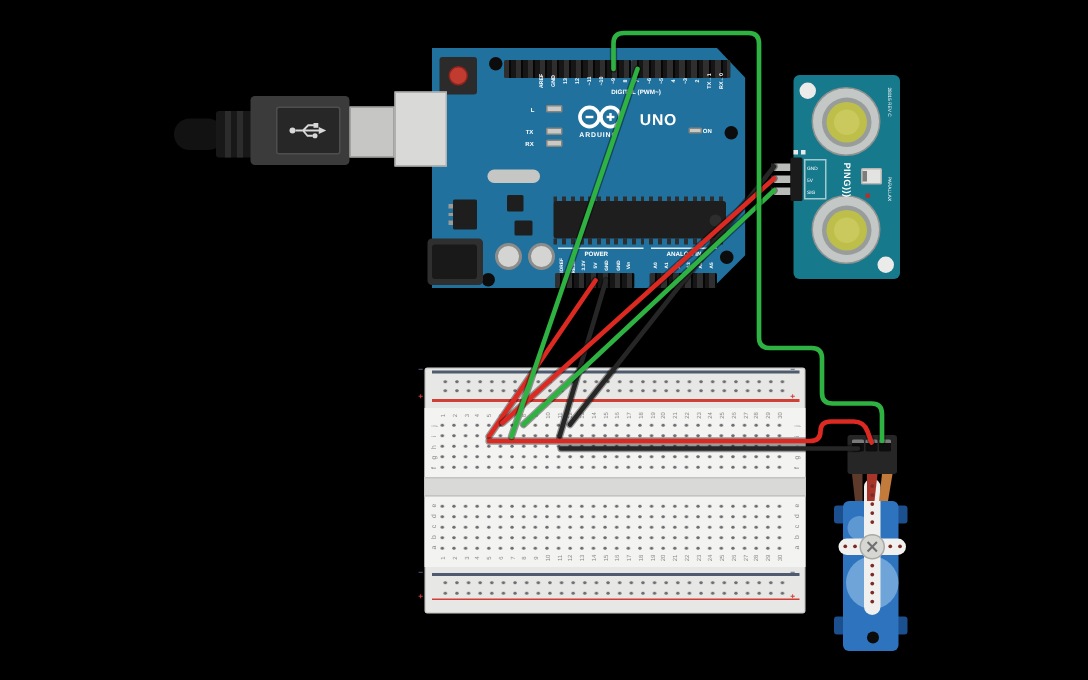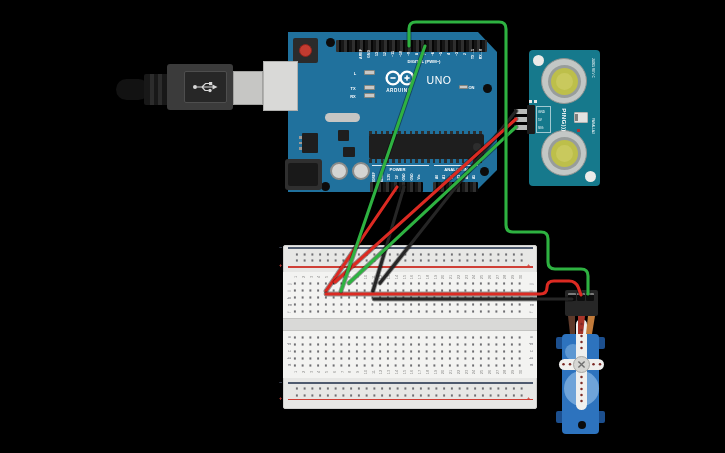--- a/index.html
+++ b/index.html
@@ -111,21 +111,21 @@
   <div class="led" style="left:364px; top:93px; width:11px; height:5px;"></div>
 
   <svg class="abs" style="left:382px; top:69px;" width="36" height="18" viewBox="0 0 36 18">
     <circle cx="11" cy="9" r="6.4" stroke="#fff" stroke-width="2.4" fill="none"></circle>
     <circle cx="25" cy="9" r="6.4" stroke="#fff" stroke-width="2.4" fill="none"></circle>
     <rect x="8.4" y="8.2" width="5.2" height="1.6" fill="#fff"></rect>
     <rect x="22.4" y="8.2" width="5.2" height="1.6" fill="#fff"></rect>
     <rect x="24.2" y="6.4" width="1.6" height="5.2" fill="#fff"></rect>
   </svg>
   <span class="ctr wtxt" style="left:399px; top:89.5px; font-size:4.6px; font-weight:bold; letter-spacing:0.6px;">ARDUINO</span>
-  <span class="ctr wtxt" style="left:439px; top:79.5px; font-size:10.5px; font-weight:normal; letter-spacing:0.5px;">UNO</span>
+  <span class="ctr wtxt" style="left:439px; top:79.5px; font-size:10.5px; font-weight:bold; letter-spacing:0.5px;">UNO</span>
 
   <div class="led" style="left:459px; top:84.5px; width:9px; height:4px;"></div>
   <span class="ctr wtxt" style="left:471.5px; top:87px; font-size:4px; font-weight:bold;">ON</span>
 
   <div class="abs" style="left:325px; top:113px; width:35px; height:9px; background:#c6c6c4; border:1px solid #98
 9896; border-radius:4.5px;"></div>
 
   <div class="abs" style="left:298.5px; top:136px; width:4px; height:2.5px; background:#9a9a98;"></div>
   <div class="abs" style="left:298.5px; top:141.5px; width:4px; height:2.5px; background:#9a9a98;"></div>
   <div class="abs" style="left:298.5px; top:147px; width:4px; height:2.5px; background:#9a9a98;"></div>

